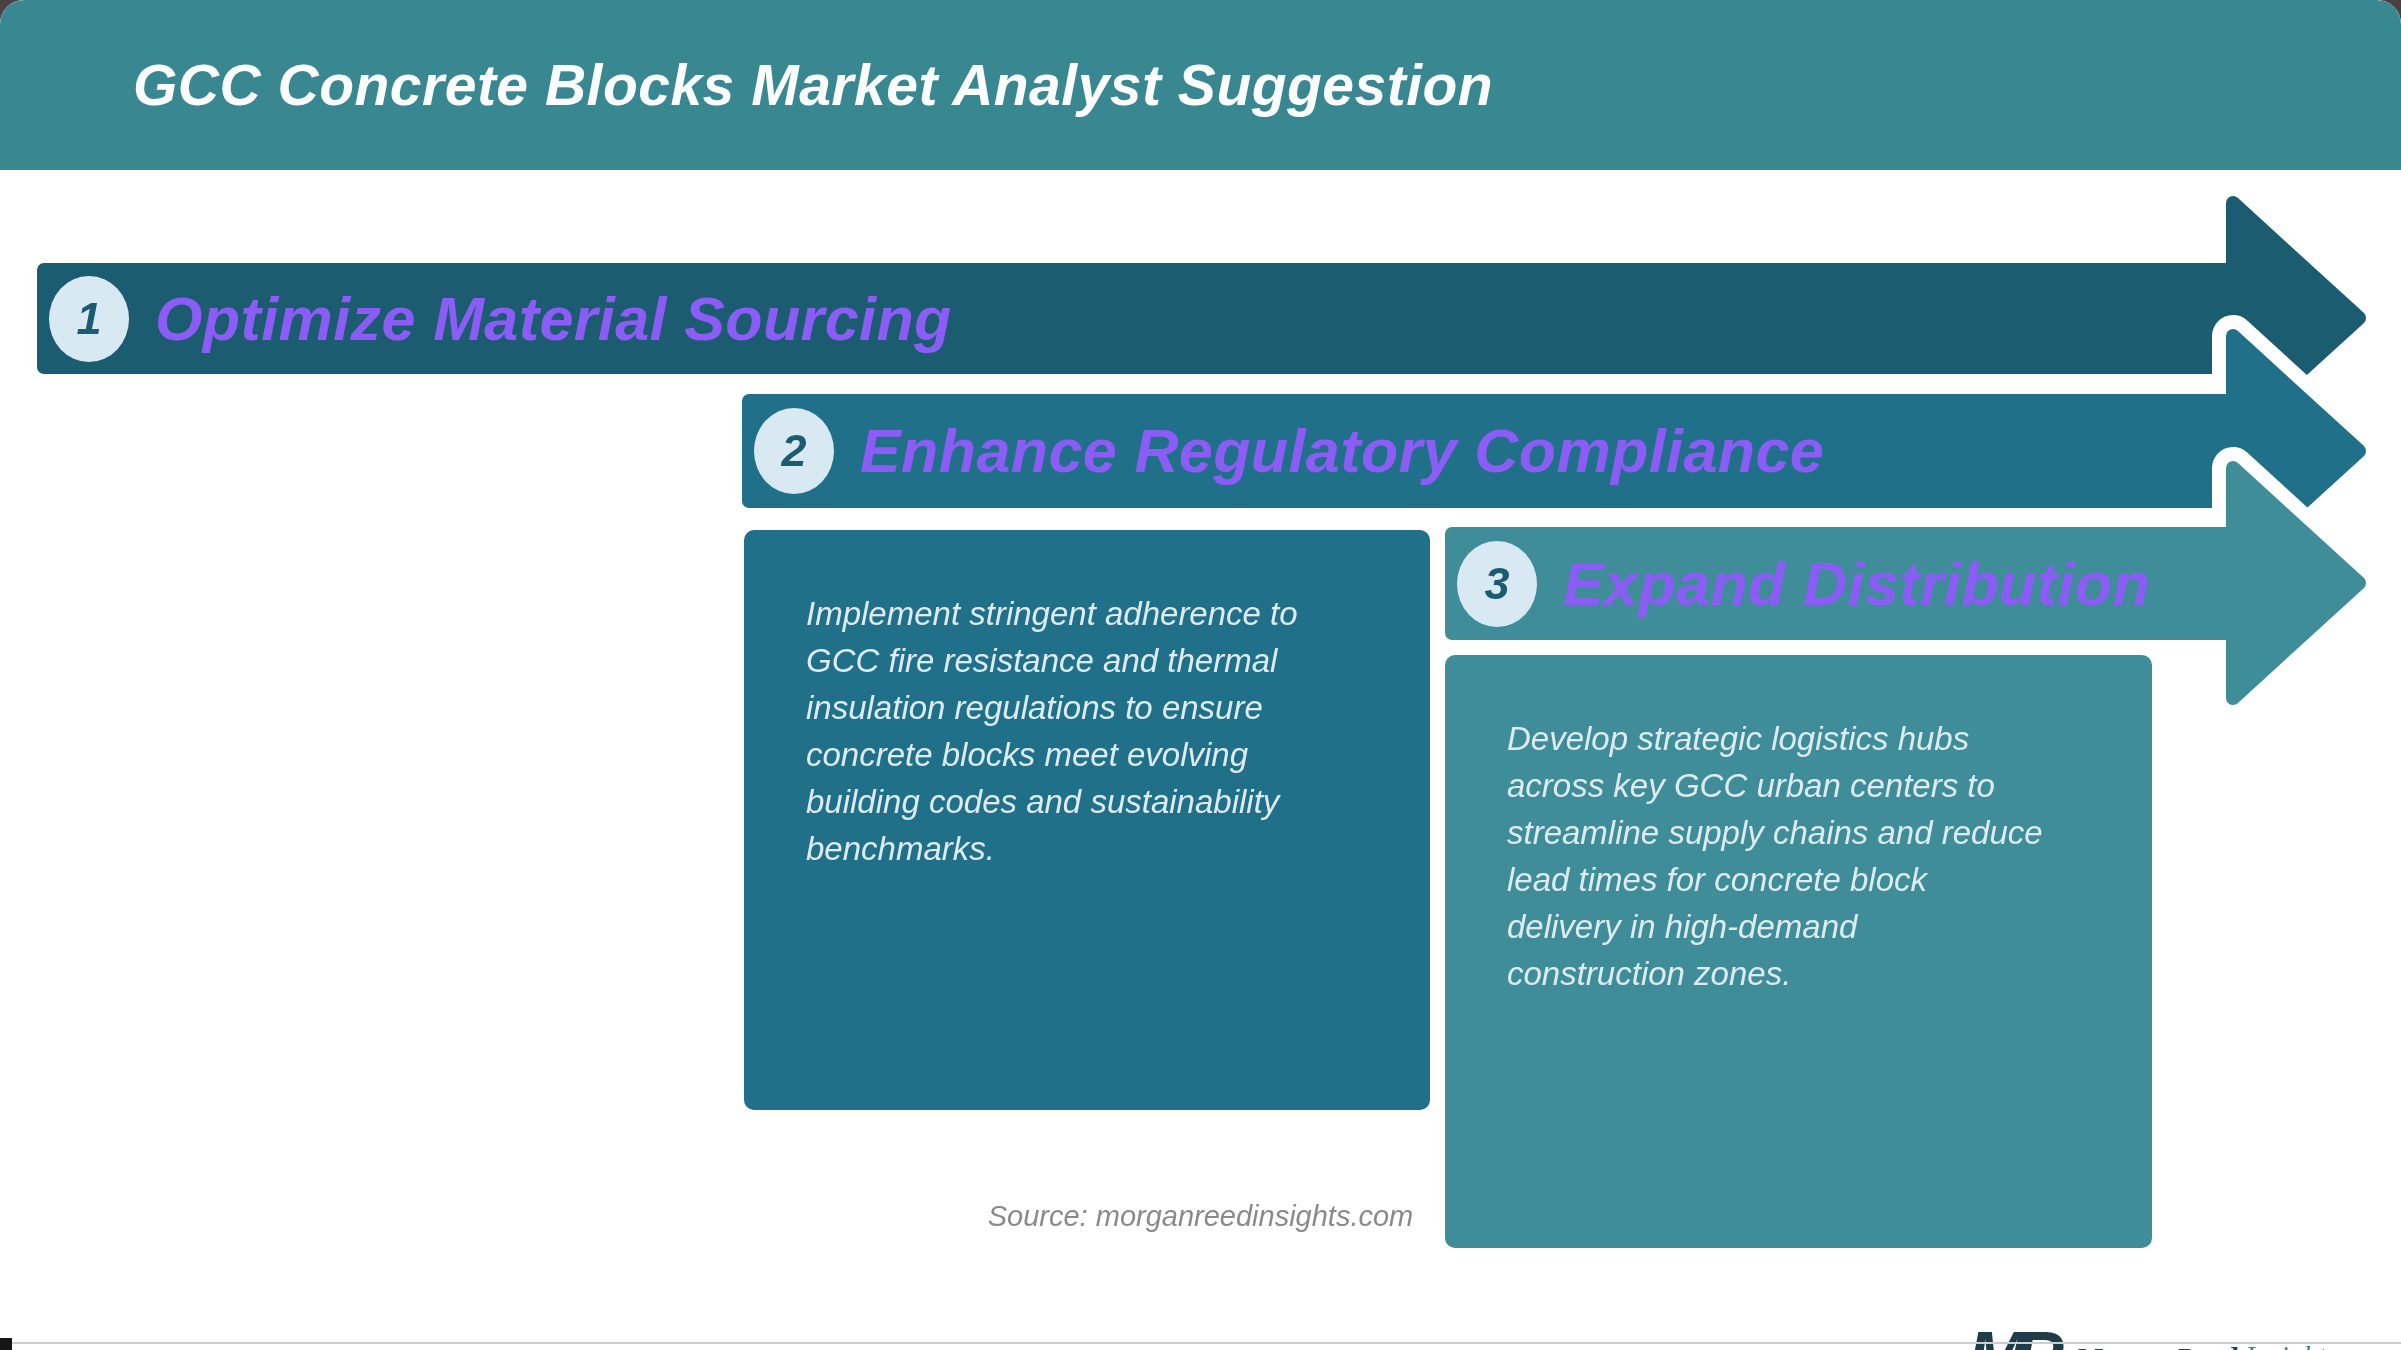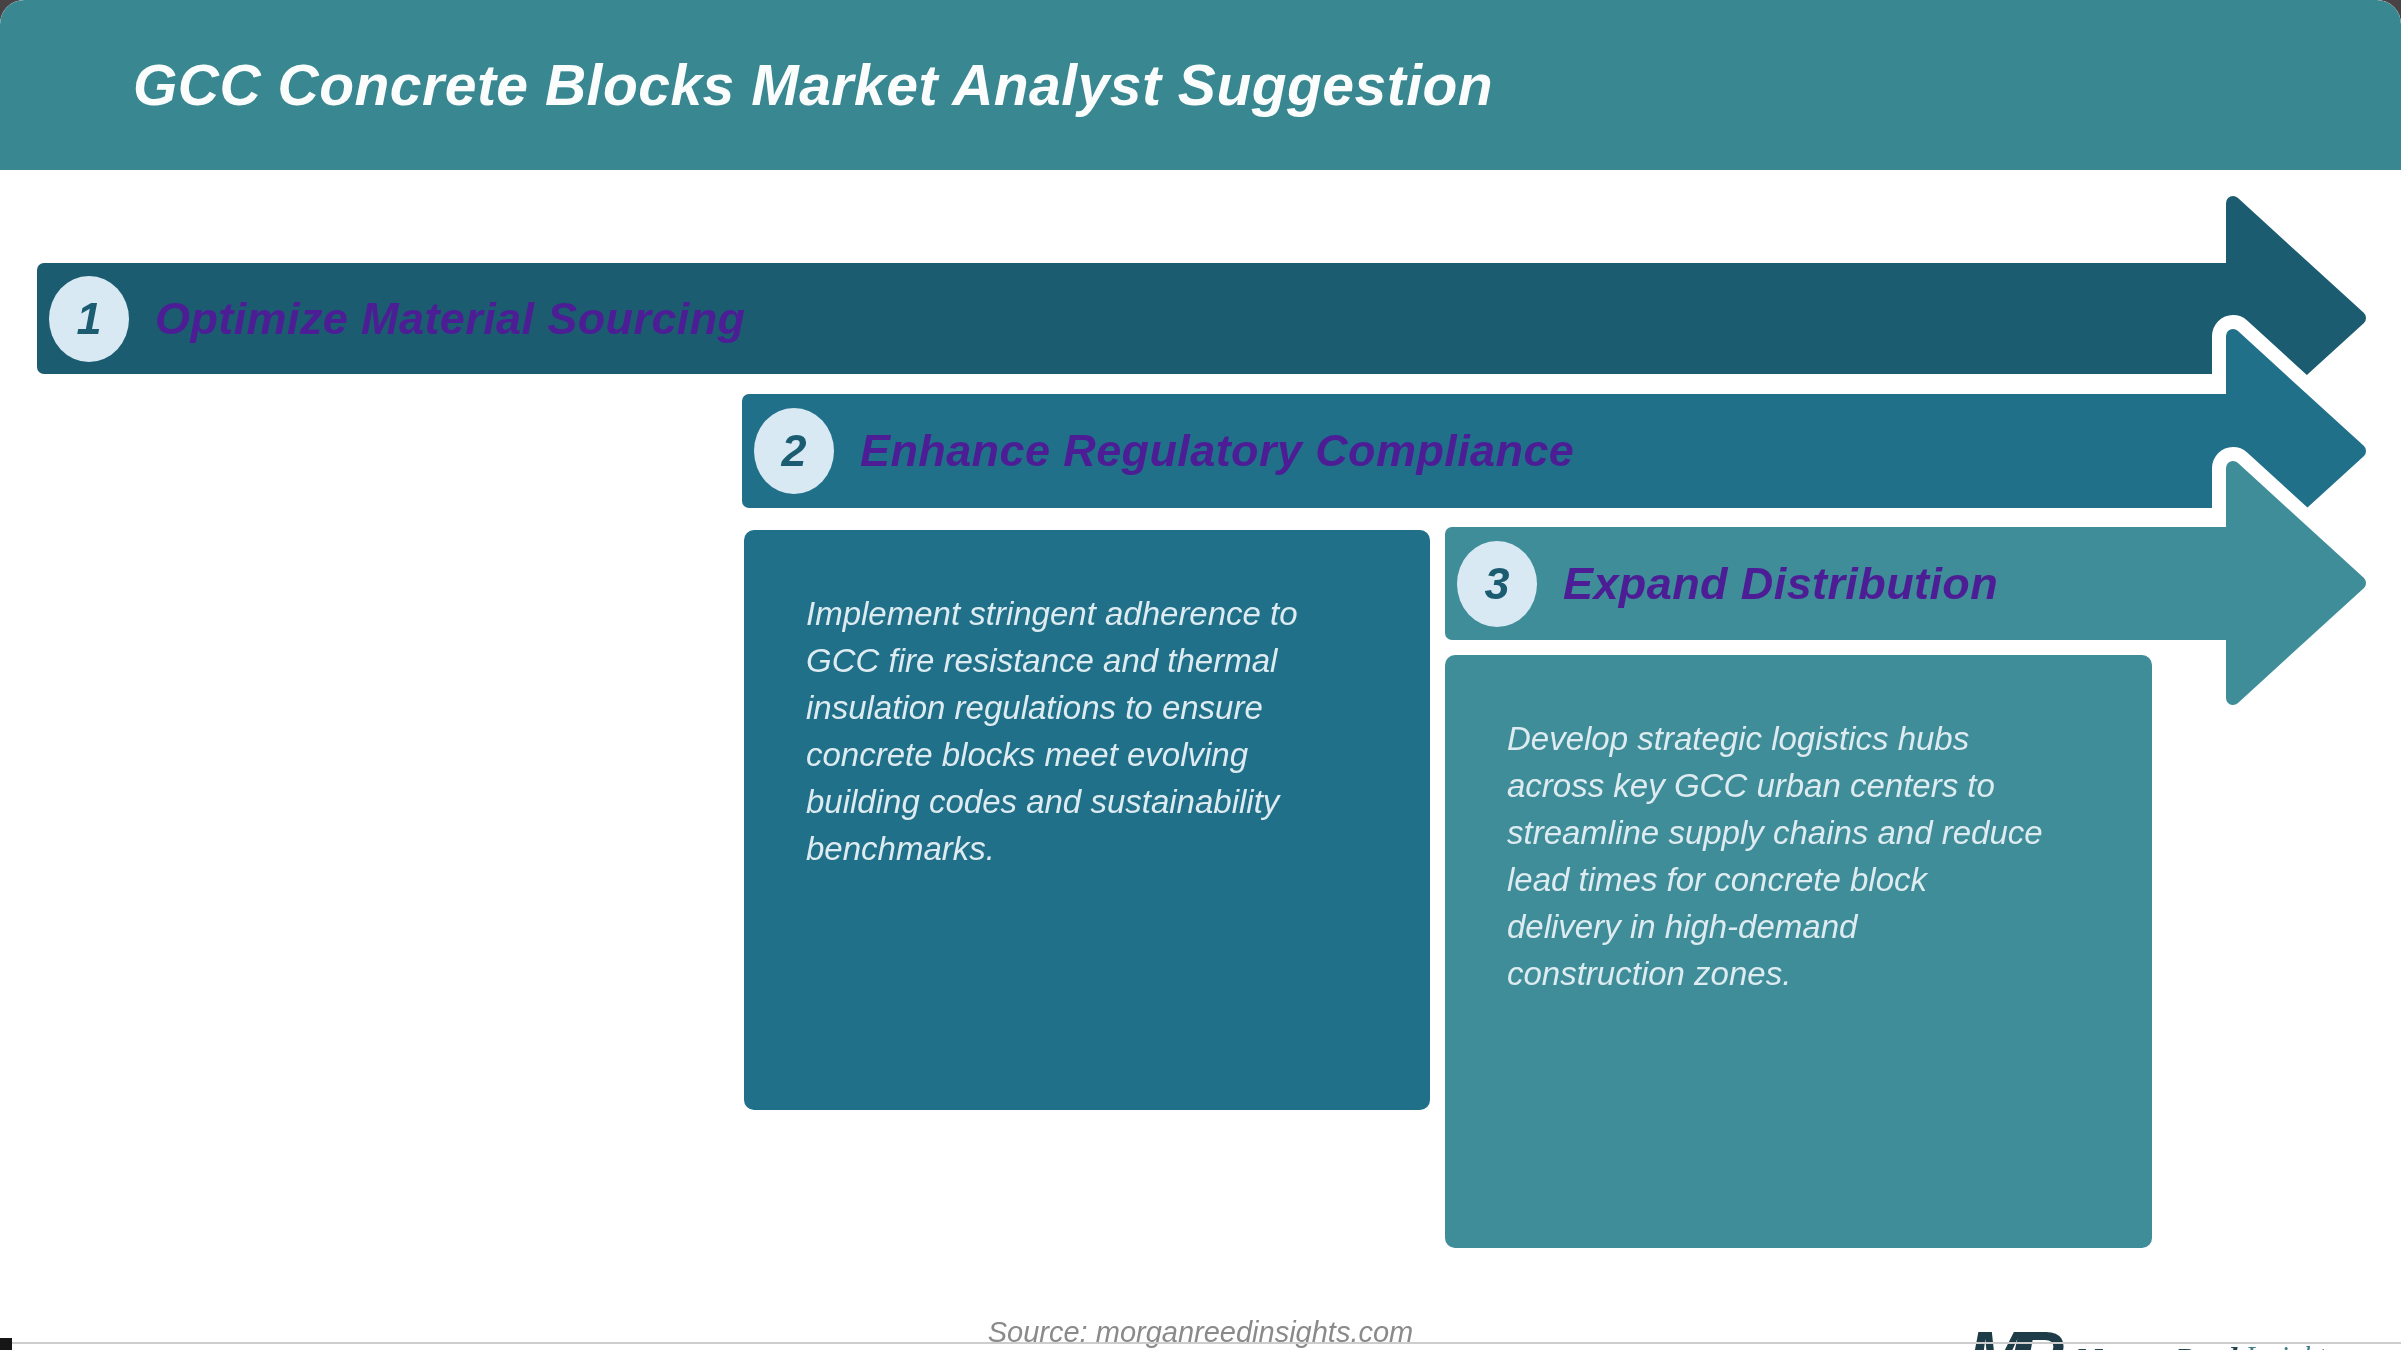--- a/index.html
+++ b/index.html
@@ -77,24 +77,24 @@
     color: #1C5C71;
     font-size: 45px;
     font-weight: 600;
     display: flex;
     align-items: center;
     justify-content: center;
     flex: 0 0 auto;
   }
   .banner h2 {
     margin: 0;
-    font-size: 45px;
+    font-size: 61px;
     font-weight: 600;
     letter-spacing: 0.4px;
-    color: #4c1d95;
+    color: #8b5cf6;
     white-space: nowrap;
   }
 
   
   .box {
     position: absolute;
     border-radius: 10px;
     box-sizing: border-box;
     padding: 60px 24px 0 62px;
   }
@@ -107,21 +107,21 @@
     line-height: 47px;
     font-weight: 400;
     color: #DEECF1;
     white-space: pre-line;
   }
 
   
   .source {
     position: absolute;
     left: 0; right: 0;
-    top: 1316px;
+    top: 1200px;
     text-align: center;
     font-size: 29px;
     color: #8A8A8A;
   }
   .logo {
     position: absolute;
     right: 64px;
     top: 1322px;
     display: flex;
     align-items: center;

